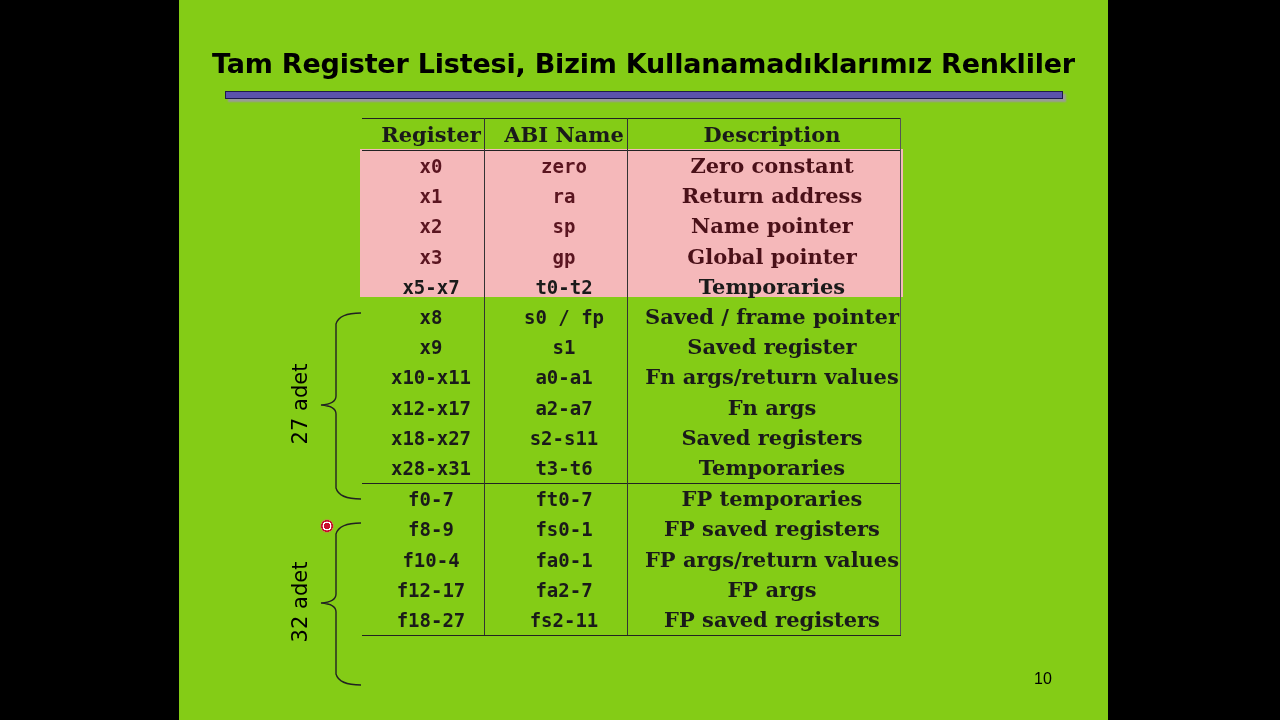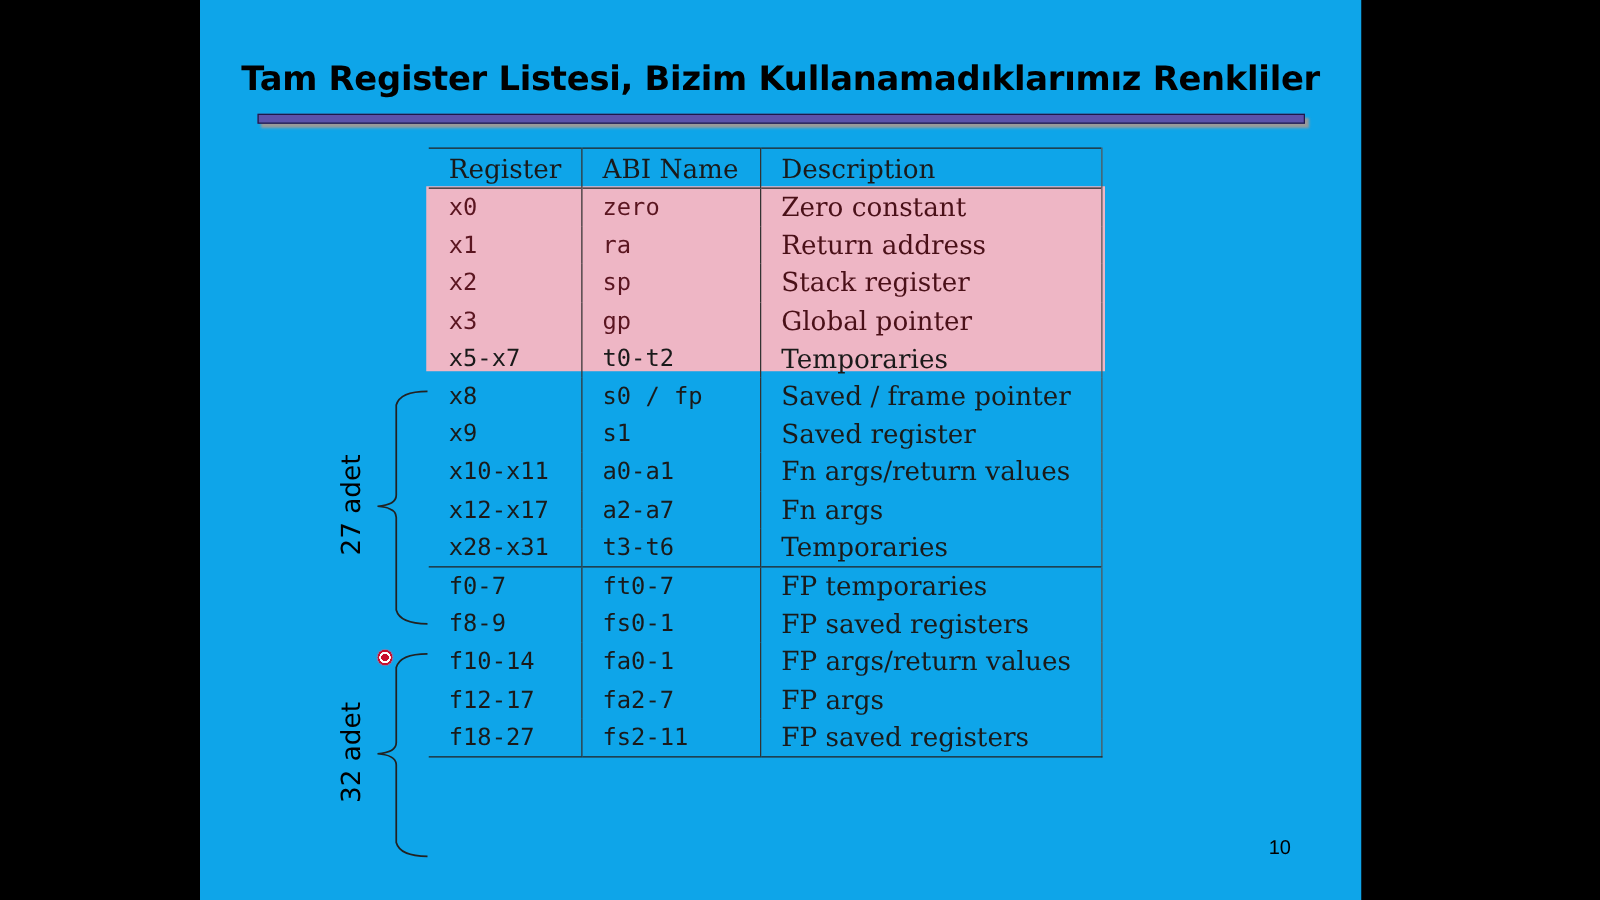--- a/index.html
+++ b/index.html
@@ -1,42 +1,42 @@
 <!DOCTYPE html>
 <html><head>
   <meta charset="utf-8">
   <style>
     html, body { margin: 0; padding: 0; }
     body {
       width: 1280px; height: 720px; background: #000; position: relative; overflow: hidden;
       font-family: "DejaVu Sans", sans-serif;
     }
     .slide {
-      position: absolute; left: 160px; top: 0; width: 929px; height: 720px; background: #0ea5e9;
+      position: absolute; left: 179px; top: 0; width: 929px; height: 720px; background: #84cc16;
     }
     .title {
       position: absolute; left: 0; top: 48px; width: 929px; text-align: center;
       font-family: "DejaVu Sans", sans-serif; font-weight: bold; font-size: 27px; color: #000;
       letter-spacing: -0.2px;
     }
     .title-bar {
       position: absolute; left: 46px; top: 91px; width: 836px; height: 6px;
       background: #5b52ab; border: 1px solid #1e1a4a;
       box-shadow: 3px 3px 2px #9a9a9a;
     }
     .highlight {
       position: absolute; left: 181px; top: 149px; width: 543px; height: 148px;
       background: #fbb6c3; opacity: 0.95;
     }
     .table-wrap { position: absolute; left: 183px; top: 118px; width: 539px; }
     table {
       border-collapse: collapse; width: 539px; position: relative;
       font-family: "DejaVu Serif", serif; font-size: 21px; color: #1a1a1a;
     }
-    table td, table th { padding: 0 0 0 16px; height: 30.2px; line-height: 30px; white-space: nowrap; text-align: left; font-weight: normal; }
+    table td, table th { padding: 0 0 0 16px; height: 30.2px; line-height: 30px; white-space: nowrap; text-align: center; font-weight: bold; }
     th { height: 31px !important; }
     thead tr { border-top: 1.5px solid #222; border-bottom: 1.5px solid #222; }
     .col-reg { width: 106px; }
     .col-abi { width: 126px; border-left: 1.5px solid #333; }
     .col-desc { border-left: 1.5px solid #333; border-right: 1.5px solid #555; }
     td.mono { font-family: "DejaVu Sans Mono", monospace; font-size: 19px; }
     tr.sep td { border-top: 1.5px solid #222; margin-top: 40px; }
     tbody tr:last-child td { border-bottom: 1.5px solid #222; }
     tr.hl td { color: #5a1520; }
     tr.hl td.desc { color: #4a1018; }
@@ -79,21 +79,21 @@
             <td class="col-desc desc">Zero constant</td>
           </tr>
           <tr class="hl">
             <td class="col-reg mono">x1</td>
             <td class="col-abi mono">ra</td>
             <td class="col-desc desc">Return address</td>
           </tr>
           <tr class="hl">
             <td class="col-reg mono">x2</td>
             <td class="col-abi mono">sp</td>
-            <td class="col-desc desc">Stack register</td>
+            <td class="col-desc desc">Name pointer</td>
           </tr>
           <tr class="hl">
             <td class="col-reg mono">x3</td>
             <td class="col-abi mono">gp</td>
             <td class="col-desc desc">Global pointer</td>
           </tr>
           <tr>
             <td class="col-reg mono">x5-x7</td>
             <td class="col-abi mono">t0-t2</td>
             <td class="col-desc desc">Temporaries</td>
@@ -112,36 +112,41 @@
             <td class="col-reg mono">x10-x11</td>
             <td class="col-abi mono">a0-a1</td>
             <td class="col-desc desc">Fn args/return values</td>
           </tr>
           <tr>
             <td class="col-reg mono">x12-x17</td>
             <td class="col-abi mono">a2-a7</td>
             <td class="col-desc desc">Fn args</td>
           </tr>
           <tr>
+            <td class="col-reg mono">x18-x27</td>
+            <td class="col-abi mono">s2-s11</td>
+            <td class="col-desc desc">Saved registers</td>
+          </tr>
+          <tr>
             <td class="col-reg mono">x28-x31</td>
             <td class="col-abi mono">t3-t6</td>
             <td class="col-desc desc">Temporaries</td>
           </tr>
           <tr class="sep">
             <td class="col-reg mono">f0-7</td>
             <td class="col-abi mono">ft0-7</td>
             <td class="col-desc desc">FP temporaries</td>
           </tr>
           <tr>
             <td class="col-reg mono">f8-9</td>
             <td class="col-abi mono">fs0-1</td>
             <td class="col-desc desc">FP saved registers</td>
           </tr>
           <tr>
-            <td class="col-reg mono">f10-14</td>
+            <td class="col-reg mono">f10-4</td>
             <td class="col-abi mono">fa0-1</td>
             <td class="col-desc desc">FP args/return values</td>
           </tr>
           <tr>
             <td class="col-reg mono">f12-17</td>
             <td class="col-abi mono">fa2-7</td>
             <td class="col-desc desc">FP args</td>
           </tr>
           <tr>
             <td class="col-reg mono">f18-27</td>

